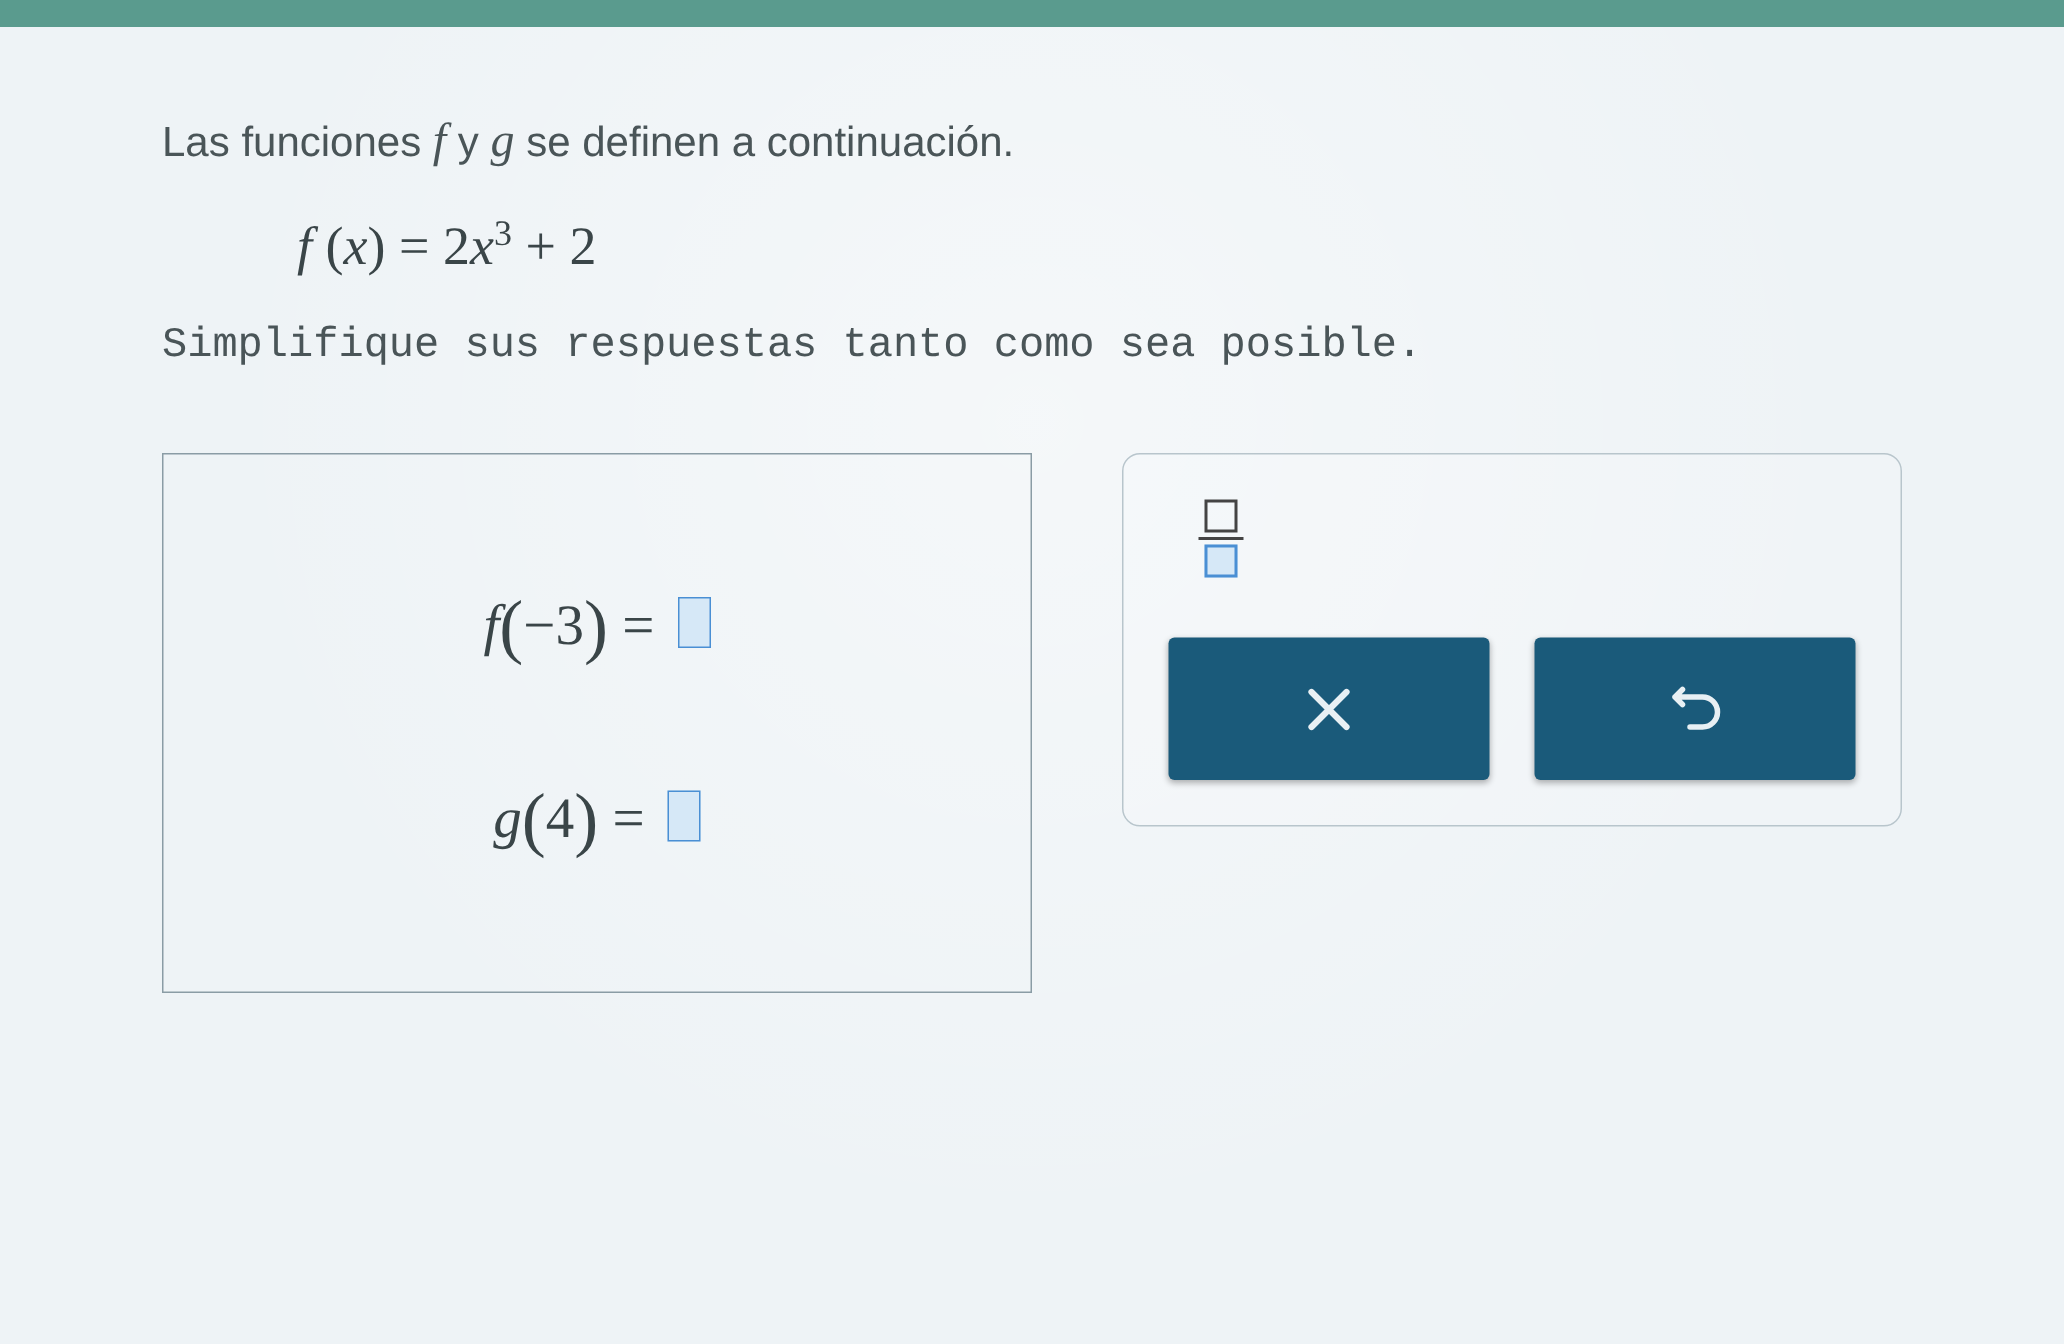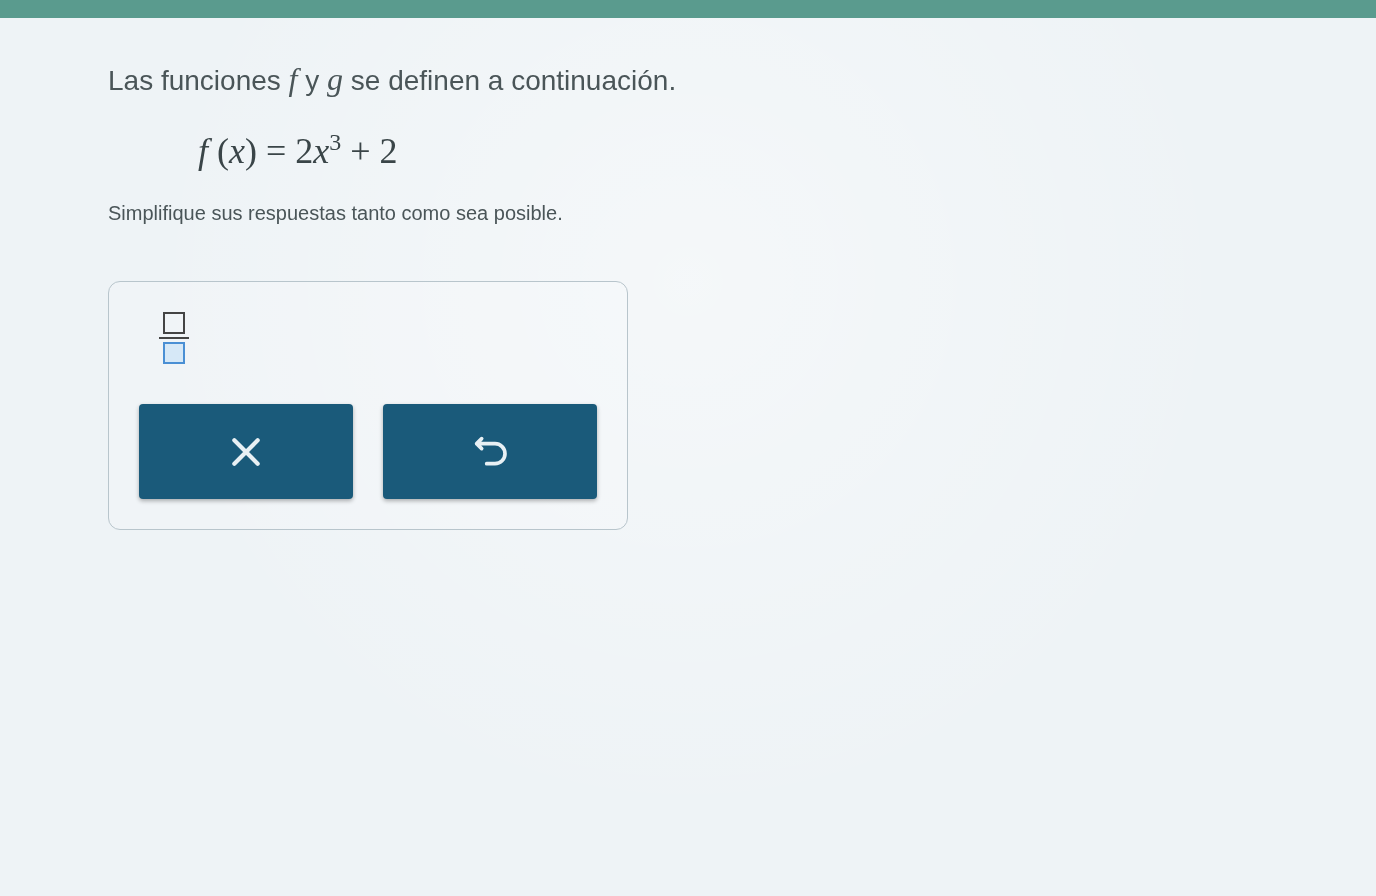--- a/index.html
+++ b/index.html
@@ -15,21 +15,21 @@
       overflow: hidden;
       position: relative;
     }
     .content-panel {
       position: absolute;
       top: 18px;
       left: 0;
       right: 0;
       bottom: 0;
       background: #eef3f6;
-      padding: 36px 0 0 108px;
+      padding: 50px 0 0 108px;
       background-image: radial-gradient(circle at 50% 30%, rgba(255,255,255,0.4) 0%, transparent 60%);
     }
     .problem-text {
       color: #4a5558;
       font-size: 28px;
       line-height: 1.6;
       margin-bottom: 24px;
     }
     .math-italic {
       font-family: 'Times New Roman', serif;
@@ -61,22 +61,23 @@
       vertical-align: super;
       font-style: normal;
     }
     .instruction-2 {
       color: #4a5558;
       font-size: 28px;
       margin-bottom: 12px;
     }
     .instruction-3 {
       color: #4a5558;
-      font-size: 20px;
+      font-size: 28px;
       margin-bottom: 56px;
+      font-family: Liberation Mono, monospace;
     }
     .answer-area {
       display: flex;
       gap: 60px;
       align-items: flex-start;
     }
     .answer-box {
       border: 1px solid #8a9ca5;
       width: 580px;
       height: 360px;
@@ -178,20 +179,28 @@
       <span class="num">2</span><span>x</span><sup>3</sup>
       <span class="num"> </span><span class="num">+</span><span class="num"> </span>
       <span class="num">2</span>
     </div>
   </div>
 
 
   <div class="instruction-3">Simplifique sus respuestas tanto como sea posible.</div>
 
   <div class="answer-area">
+    <div class="answer-box">
+      <div class="answer-line">
+        <span>f</span><span class="paren-big">(</span><span class="num">−3</span><span class="paren-big">)</span> <span class="num">=</span> <span class="input-placeholder"></span>
+      </div>
+      <div class="answer-line">
+        <span>g</span><span class="paren-big">(</span><span class="num">4</span><span class="paren-big">)</span> <span class="num">=</span> <span class="input-placeholder"></span>
+      </div>
+    </div>
 
     <div class="tools-panel">
       <div class="fraction-tool">
         <div class="frac-box"></div>
         <div class="frac-line"></div>
         <div class="frac-box bottom"></div>
       </div>
       <div class="button-row">
         <button class="action-btn">
           <svg viewBox="0 0 24 24">

